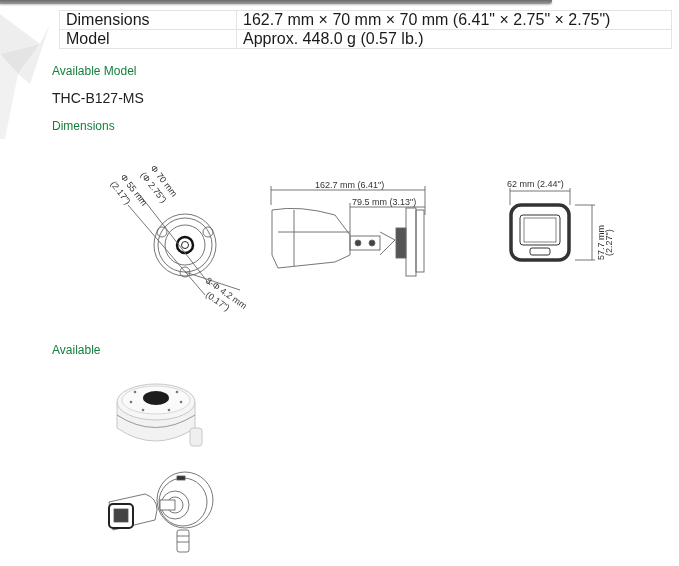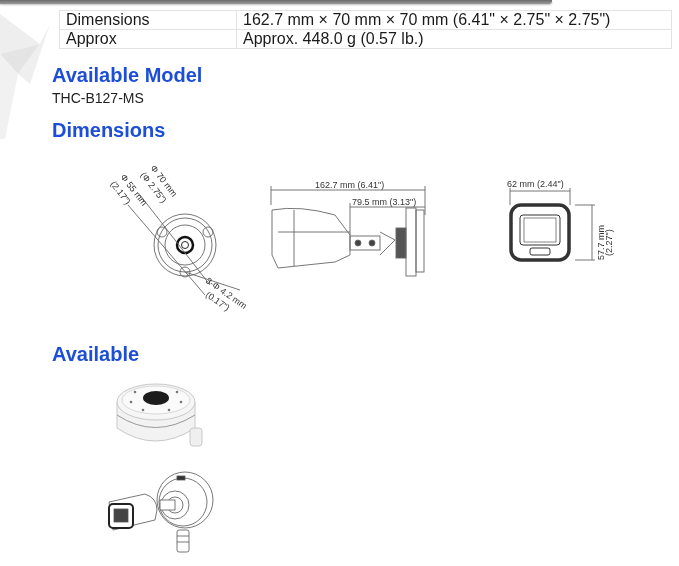--- a/index.html
+++ b/index.html
@@ -16,21 +16,21 @@
   .watermark { position: absolute; left: 0; top: 4px; width: 60px; height: 140px; }
   .spec-table {
     position: absolute; left: 59px; top: 10px; width: 613px;
     border-collapse: collapse; font-size: 16px;
   }
   .spec-table td {
     border: 1px solid #e3e3e3; height: 18px; padding: 0 6px; vertical-align: middle;
   }
   .spec-table td.k { width: 164px; }
   h2.section {
-    position: absolute; left: 52px; margin: 0; font-size: 20px; font-weight: bold; color: #1d4ed8;
+    position: absolute; left: 52px; margin: 0; font-size: 12px; font-weight: normal; color: #15803d;
   }
   .model { position: absolute; left: 52px; top: 90px; font-size: 14px; color: #222; }
   .dim-svg { position: absolute; left: 0; top: 140px; }
   .acc-svg { position: absolute; left: 95px; top: 370px; }
 </style>
 </head>
 <body>
 
 <div class="top-bar"></div>
 
@@ -41,21 +41,21 @@
   <polygon points="0,50 18,70 5,135 0,135" fill="#f1f1f1"></polygon>
 </svg>
 
 <table class="spec-table">
   <tbody>
       <tr>
     <td class="k">Dimensions</td>
     <td>162.7 mm × 70 mm × 70 mm (6.41" × 2.75" × 2.75")</td>
   </tr>
   <tr>
-    <td class="k">Approx</td>
+    <td class="k">Model</td>
     <td>Approx. 448.0 g (0.57 lb.)</td>
   </tr>
 </tbody>
   </table>
 
 <h2 class="section" style="top:64px">Available Model</h2>
 <div class="model">THC-B127-MS</div>
 
 <h2 class="section" style="top:119px">Dimensions</h2>
 

